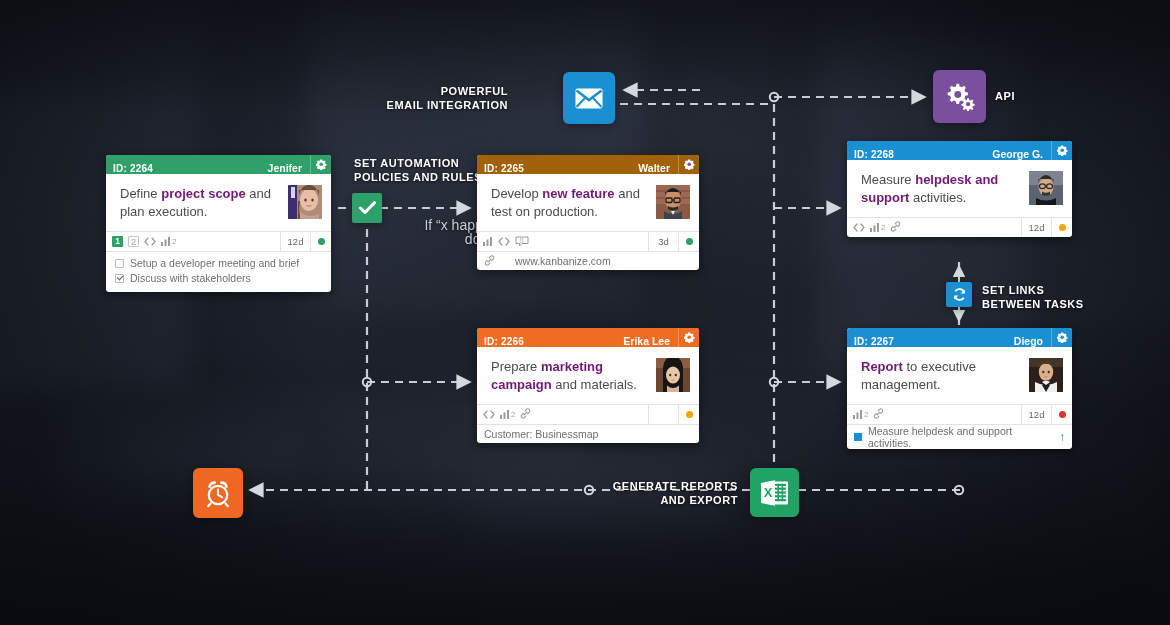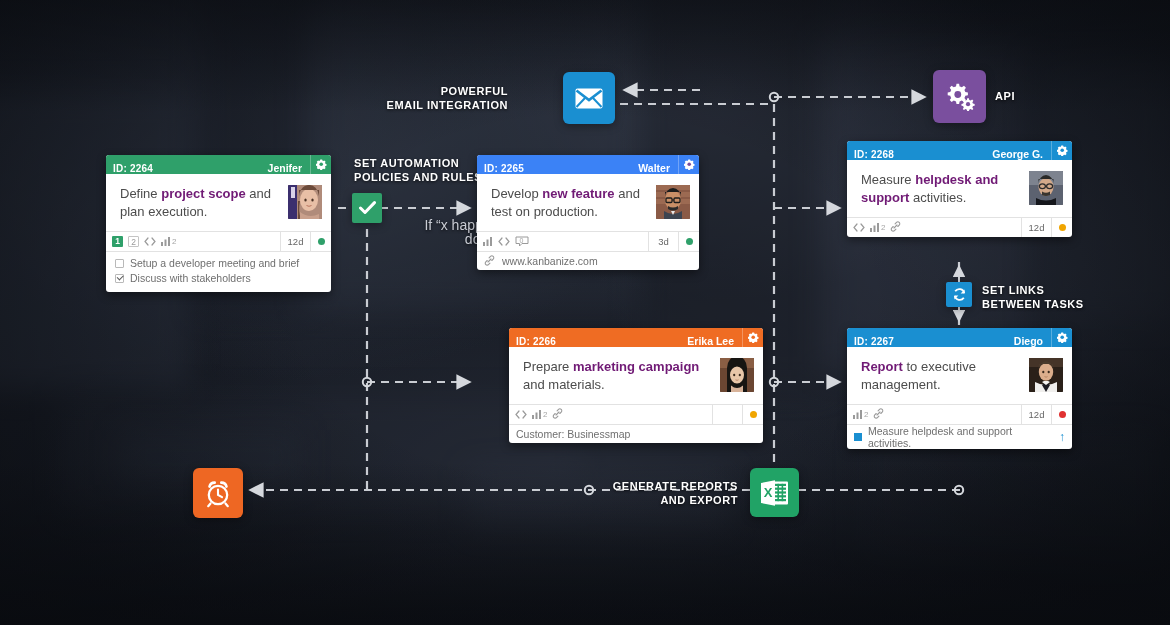--- a/index.html
+++ b/index.html
@@ -144,21 +144,21 @@
     display: flex; align-items: center; justify-content: center;
   }
   .sdot { width: 7px; height: 7px; border-radius: 50%; }
 
   .card-extra {
     border-top: 1px solid #e2e2e2;
     min-height: 19px;
     display: flex; align-items: center;
     padding: 0 7px;
     font-size: 10.5px; color: #6f6f6f;
-    gap: 7px;
+    gap: 20px;
   }
   .checklist {
     border-top: 1px solid #e2e2e2;
     padding: 4px 7px 6px 9px;
   }
   .chk-row {
     display: flex; align-items: center; gap: 6px;
     font-size: 10.5px; color: #6f6f6f; line-height: 15px;
   }
   .chkbox {
@@ -387,21 +387,21 @@
         <span>Setup a developer meeting and brief</span>
       </div>
       <div class="chk-row">
         <span class="chkbox on"></span>
         <span>Discuss with stakeholders</span>
       </div>
     </div>
   </div>
 
   <div class="card" style="left:477px;top:155px;width:222px;">
-    <div class="card-head" style="background:#3b82f6;">
+    <div class="card-head" style="background:#a16207;">
       <span class="cid">ID: 2265</span>
       <span class="assignee">Walter</span>
       <span class="gear-box">
         <svg width="11" height="11" viewBox="0 0 11 11">
           <path d="M4.4,0.4 h2.2 l0.3,1.3 l1.1,0.45 l1.15,-0.7 l1.55,1.55 l-0.7,1.15 l0.45,1.1 l1.3,0.3 v2.2 l-1.3,0.3 l-0.45,1.1 l0.7,1.15 l-1.55,1.55 l-1.15,-0.7 l-1.1,0.45 l-0.3,1.3 h-2.2 l-0.3,-1.3 l-1.1,-0.45 l-1.15,0.7 l-1.55,-1.55 l0.7,-1.15 l-0.45,-1.1 l-1.3,-0.3 v-2.2 l1.3,-0.3 l0.45,-1.1 l-0.7,-1.15 l1.55,-1.55 l1.15,0.7 l1.1,-0.45 z" fill="#fff" transform="scale(0.85) translate(0.6,0.2)"></path>
           <circle cx="5.2" cy="5.2" r="1.8" fill="#7b4f9d"></circle>
         </svg>
       </span>
     </div>
     <div class="card-body">
@@ -513,21 +513,21 @@
             </svg>
         </span>
       </div>
       <div class="days">12d</div>
       <div class="dot-cell">
         <span class="sdot" style="background:#f0a500;"></span>
       </div>
     </div>
   </div>
 
-  <div class="card" style="left:477px;top:328px;width:254px;margin-left:32px;">
+  <div class="card" style="left:477px;top:328px;width:222px;">
     <div class="card-head" style="background:#ef6c23;">
       <span class="cid">ID: 2266</span>
       <span class="assignee">Erika Lee</span>
       <span class="gear-box">
         <svg width="11" height="11" viewBox="0 0 11 11">
           <path d="M4.4,0.4 h2.2 l0.3,1.3 l1.1,0.45 l1.15,-0.7 l1.55,1.55 l-0.7,1.15 l0.45,1.1 l1.3,0.3 v2.2 l-1.3,0.3 l-0.45,1.1 l0.7,1.15 l-1.55,1.55 l-1.15,-0.7 l-1.1,0.45 l-0.3,1.3 h-2.2 l-0.3,-1.3 l-1.1,-0.45 l-1.15,0.7 l-1.55,-1.55 l0.7,-1.15 l-0.45,-1.1 l-1.3,-0.3 v-2.2 l1.3,-0.3 l0.45,-1.1 l-0.7,-1.15 l1.55,-1.55 l1.15,0.7 l1.1,-0.45 z" fill="#fff" transform="scale(0.85) translate(0.6,0.2)"></path>
           <circle cx="5.2" cy="5.2" r="1.8" fill="#ef6c23"></circle>
         </svg>
       </span>
     </div>

